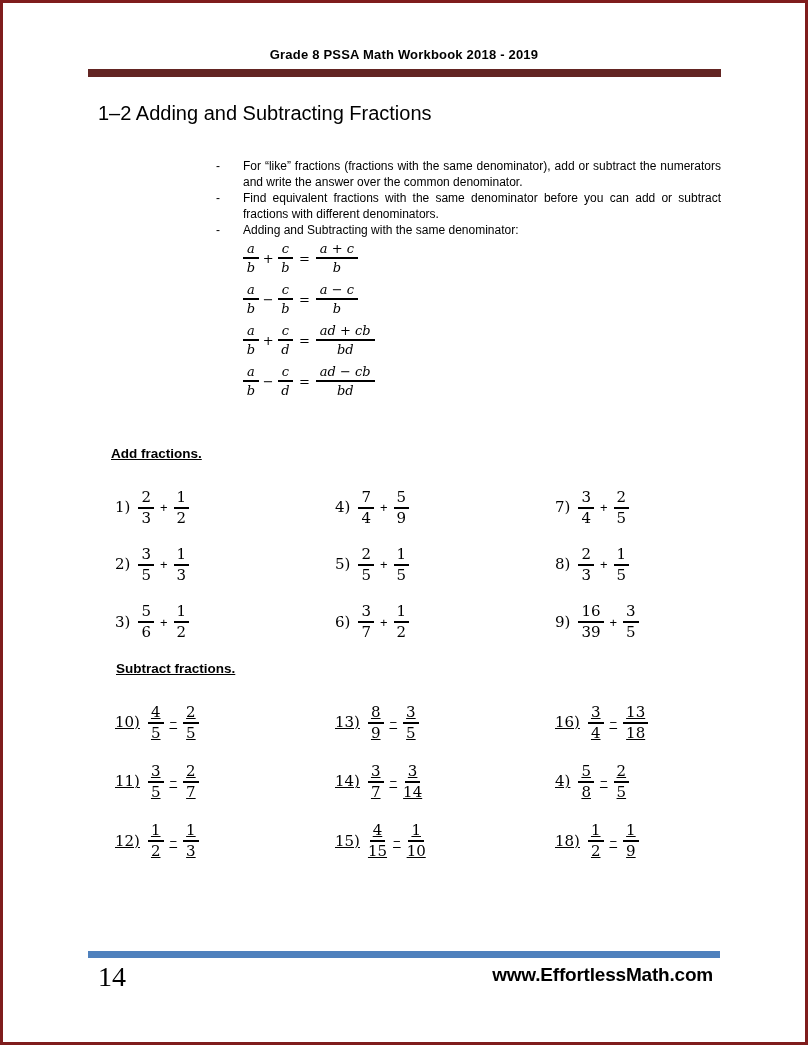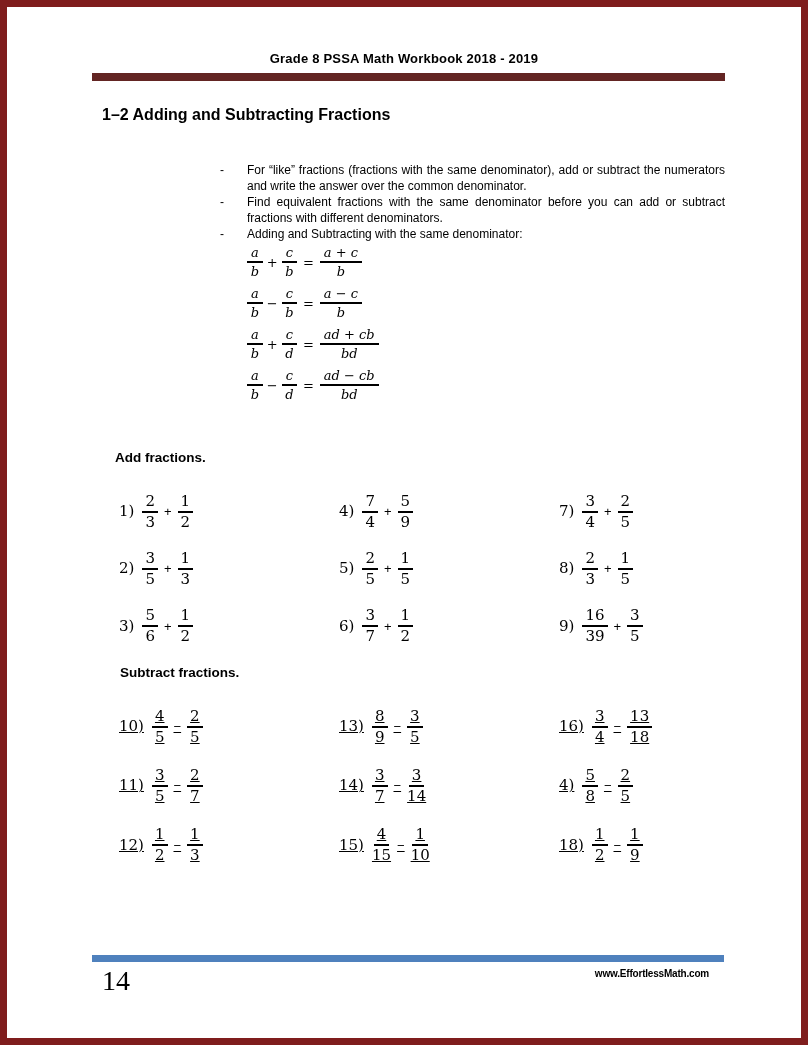--- a/index.html
+++ b/index.html
@@ -1,30 +1,30 @@
 <!DOCTYPE html>
 <html><head>
 <meta charset="utf-8">
 <style>
   html,body { margin:0; padding:0; background:#ffffff; }
   .page {
     position:relative; width:808px; height:1045px; background:#fff;
     font-family:"Liberation Sans", sans-serif; color:#000;
-    overflow:hidden; box-sizing:border-box; border:7px solid #7f1d1d;
+    overflow:hidden; box-sizing:border-box; border:3px solid #7f1d1d;
   }
 
   
   .header-title {
     position:absolute; top:44px; left:0; right:0; text-align:center;
     font-weight:bold; font-size:13px; letter-spacing:0.2px;
   }
   .rule-top { position:absolute; top:66px; left:85px; width:633px; height:8px; }
 
   
-  .lesson-title { position:absolute; top:99px; left:95px; font-size:16px; font-weight:bold; }
+  .lesson-title { position:absolute; top:99px; left:95px; font-size:20px; font-weight:normal; }
 
   
   .hints-label {
     position:absolute; top:148px; left:95px; width:115px; text-align:center;
     font-family:"DejaVu Serif", serif; font-style:italic; font-weight:bold;
     font-size:24px; text-shadow:2px 2px 2px #9a9a9a;
   }
   .hints-label .line2 { margin-top:24px; }
 
   
@@ -40,21 +40,21 @@
   }
   .frac { display:inline-flex; flex-direction:column; align-items:center; }
   .frac .num { padding:0 4px 1px 4px; border-bottom:2px solid #000; }
   .frac .den { padding-top:1px; }
   .equation .op { margin:0 4px; }
   .equation .eq { margin:0 6px; }
 
   .diff-label { margin:16px 0 6px 27px; font-size:12px; }
 
   
-  .section-heading { position:absolute; font-weight:bold; font-size:13.5px; }
+  .section-heading { position:absolute; font-weight:bold; font-size:13.5px;text-decoration:underline; }
   .heading-add { top:443px; left:108px; }
   .heading-sub { top:658px; left:113px; }
 
   .problems {
     position:absolute; display:grid; grid-auto-flow:column;
     grid-template-rows:repeat(3, 1fr); grid-template-columns:repeat(3, 220px);
   }
   .grid-add { top:476px; left:112px; height:172px; }
   .grid-sub { top:690px; left:112px; height:178px;text-decoration:underline; }
 
@@ -65,21 +65,21 @@
   .problem .pnum { margin-right:8px; }
   .problem .frac .num { padding:0 3px 1px 3px; border-bottom:2px solid #000; }
   .problem .op { margin:0 6px; font-size:13px; font-family:"Liberation Sans", sans-serif; }
 
   
   .rule-bottom { position:absolute; top:948px; left:85px; width:632px; height:7px; }
   .page-num {
     position:absolute; left:95px; top:958px;
     font-family:"Liberation Serif", serif; font-size:28px;
   }
-  .website { position:absolute; right:92px; top:961px; font-weight:bold; font-size:10px; letter-spacing:-0.2px;text-align:center; }
+  .website { position:absolute; right:92px; top:961px; font-weight:bold; font-size:19px; letter-spacing:-0.2px;text-align:center; }
 </style>
 </head>
 <body>
 
 <div class="page">
 
   <div class="header-title">Grade 8 PSSA Math Workbook 2018 - 2019</div>
   <div class="rule-top" style="background: rgb(99, 37, 35);"></div>
 
   <div class="lesson-title">1–2 Adding and Subtracting Fractions</div>

